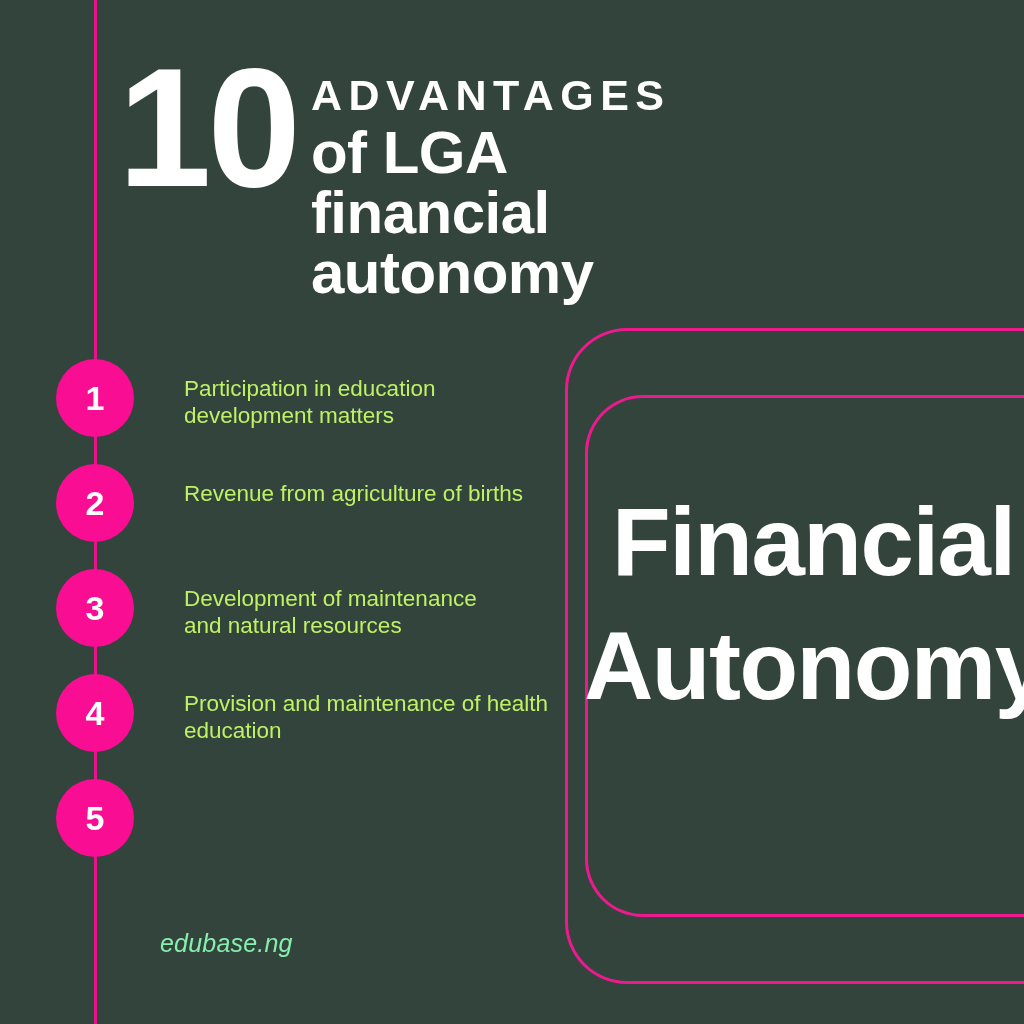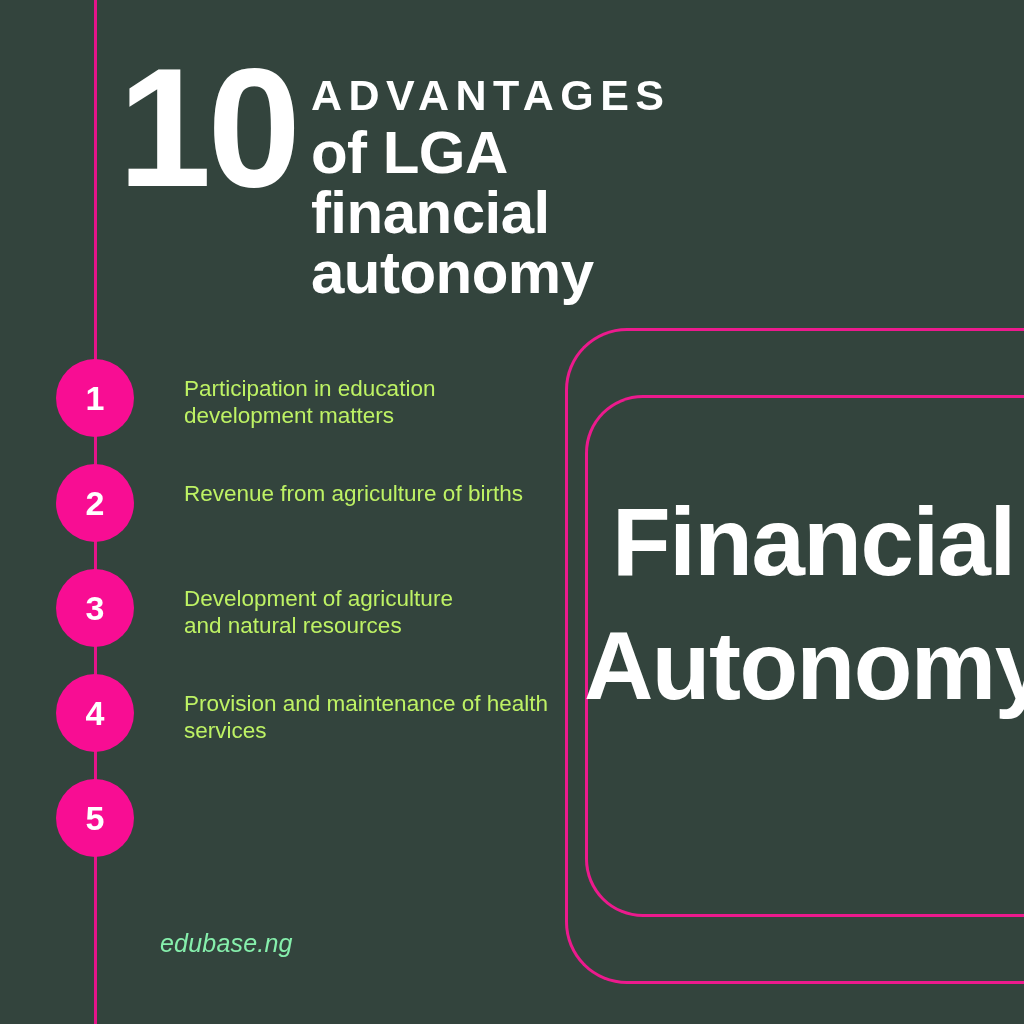--- a/index.html
+++ b/index.html
@@ -190,27 +190,27 @@
       <div class="bullet">1</div>
       <div class="item-text">Participation in education
 development matters</div>
     </div>
     <div class="list-item">
       <div class="bullet">2</div>
       <div class="item-text">Revenue from agriculture of births</div>
     </div>
     <div class="list-item">
       <div class="bullet">3</div>
-      <div class="item-text">Development of agriculture
+      <div class="item-text">Development of maintenance
 and natural resources</div>
     </div>
     <div class="list-item">
       <div class="bullet">4</div>
       <div class="item-text">Provision and maintenance of health
-services</div>
+education</div>
     </div>
     <div class="list-item">
       <div class="bullet">5</div>
     </div>
   </div>
 
   <div class="brand">edubase.ng</div>
 
   <div class="hero">
     <div class="hero-line">Financial</div>

